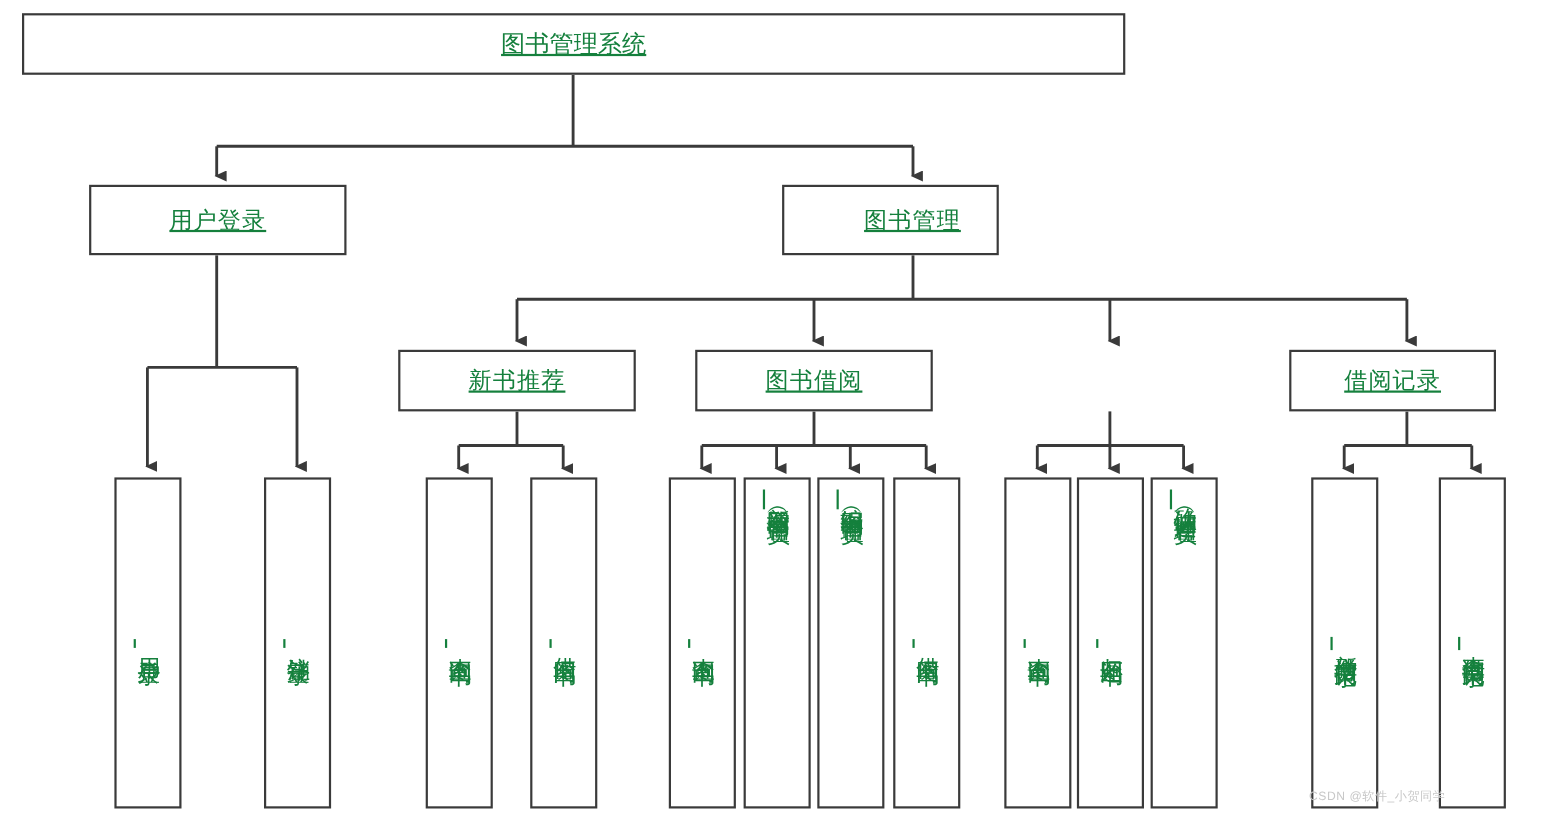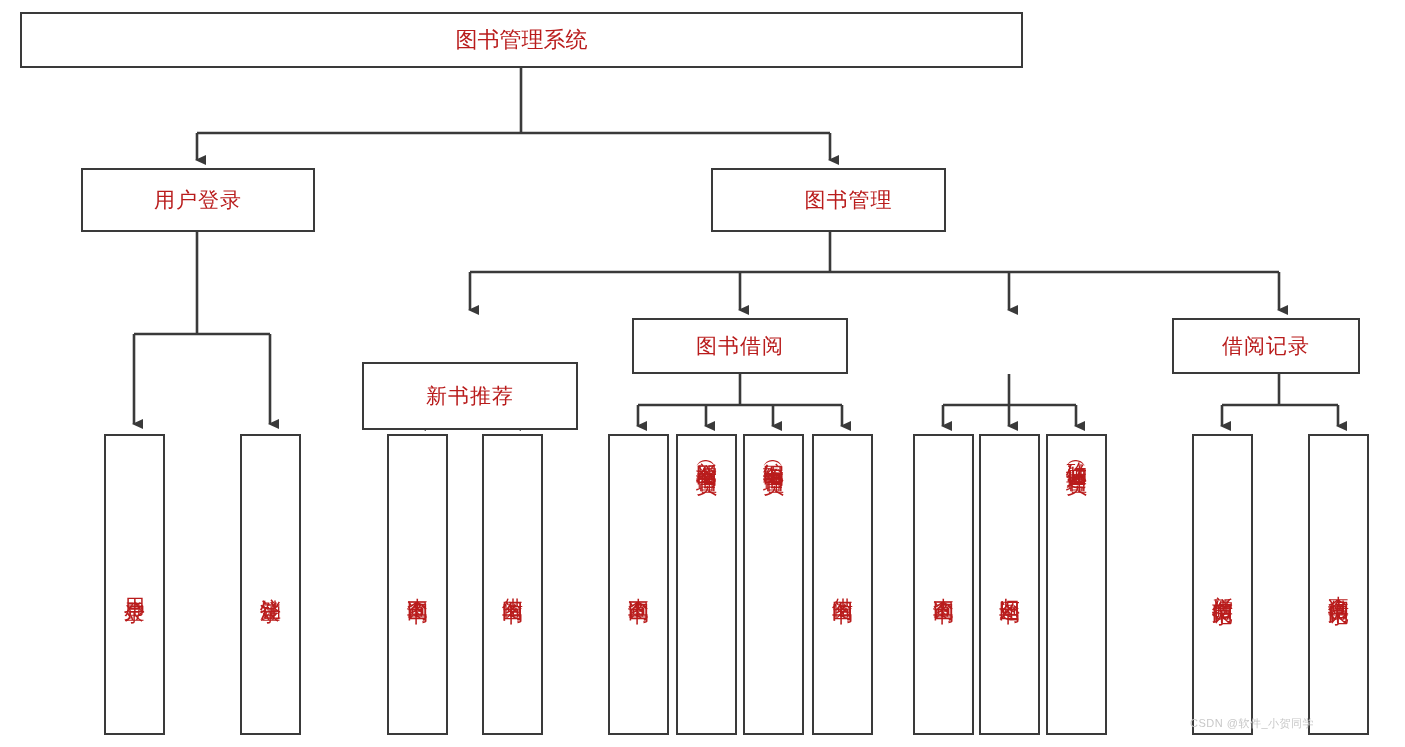--- a/index.html
+++ b/index.html
@@ -2,21 +2,21 @@
 <html><head>
 <meta charset="utf-8">
 <style>
   html,body{margin:0;padding:0;background:#ffffff;}
   body{width:1405px;height:747px;overflow:hidden;
        font-family:"Liberation Sans","DejaVu Sans",sans-serif;}
   #diagram{position:relative;width:1405px;height:747px;background:#fff;}
   svg.edges{position:absolute;left:0;top:0;width:1405px;height:747px;}
   .node{position:absolute;box-sizing:border-box;background:#ffffff;
         border:2.5px solid #3a3a3a;display:flex;align-items:center;
-        justify-content:center;color:#b91c1c;}
+        justify-content:center;color:#15803d;text-decoration:underline;}
   .node.h{font-size:21px;letter-spacing:1px;}
   .node.root{font-size:22px;}
   .node.v{align-items:flex-start;justify-content:center;padding-top:9px;}
   .node.v .vtext{writing-mode:vertical-rl;text-orientation:upright;
         font-size:21px;line-height:1.24;letter-spacing:2px;white-space:nowrap;}
   .node.v.mid{align-items:center;padding-top:0;}
   .watermark{position:absolute;color:#c8c8c8;font-size:11px;
         letter-spacing:0.5px;white-space:nowrap;pointer-events:none;}
 </style>
 </head>
@@ -74,25 +74,25 @@
     </g>
   </svg>
 
   <div class="node root" style="left:20px;top:12px;width:1003px;height:56px;">
     <span>图书管理系统</span>
   </div>
 
   <div class="node h" style="left:81px;top:168px;width:234px;height:64px;">
     <span>用户登录</span>
   </div>
-  <div class="node h" style="left:711px;top:168px;width:235px;height:64px;padding-left:40px;">
+  <div class="node h" style="left:711px;top:168px;width:197px;height:64px;padding-left:40px;">
     <span>图书管理</span>
   </div>
 
-  <div class="node h" style="left:362px;top:318px;width:216px;height:68px;margin-top:44px;">
+  <div class="node h" style="left:362px;top:318px;width:216px;height:56px;">
     <span>新书推荐</span>
   </div>
   <div class="node h" style="left:632px;top:318px;width:216px;height:56px;">
     <span>图书借阅</span>
   </div>
   <div class="node h" style="left:1172px;top:318px;width:188px;height:56px;">
     <span>借阅记录</span>
   </div>
 
   <div class="node v mid" style="left:104px;top:434px;width:61px;height:301px;">

